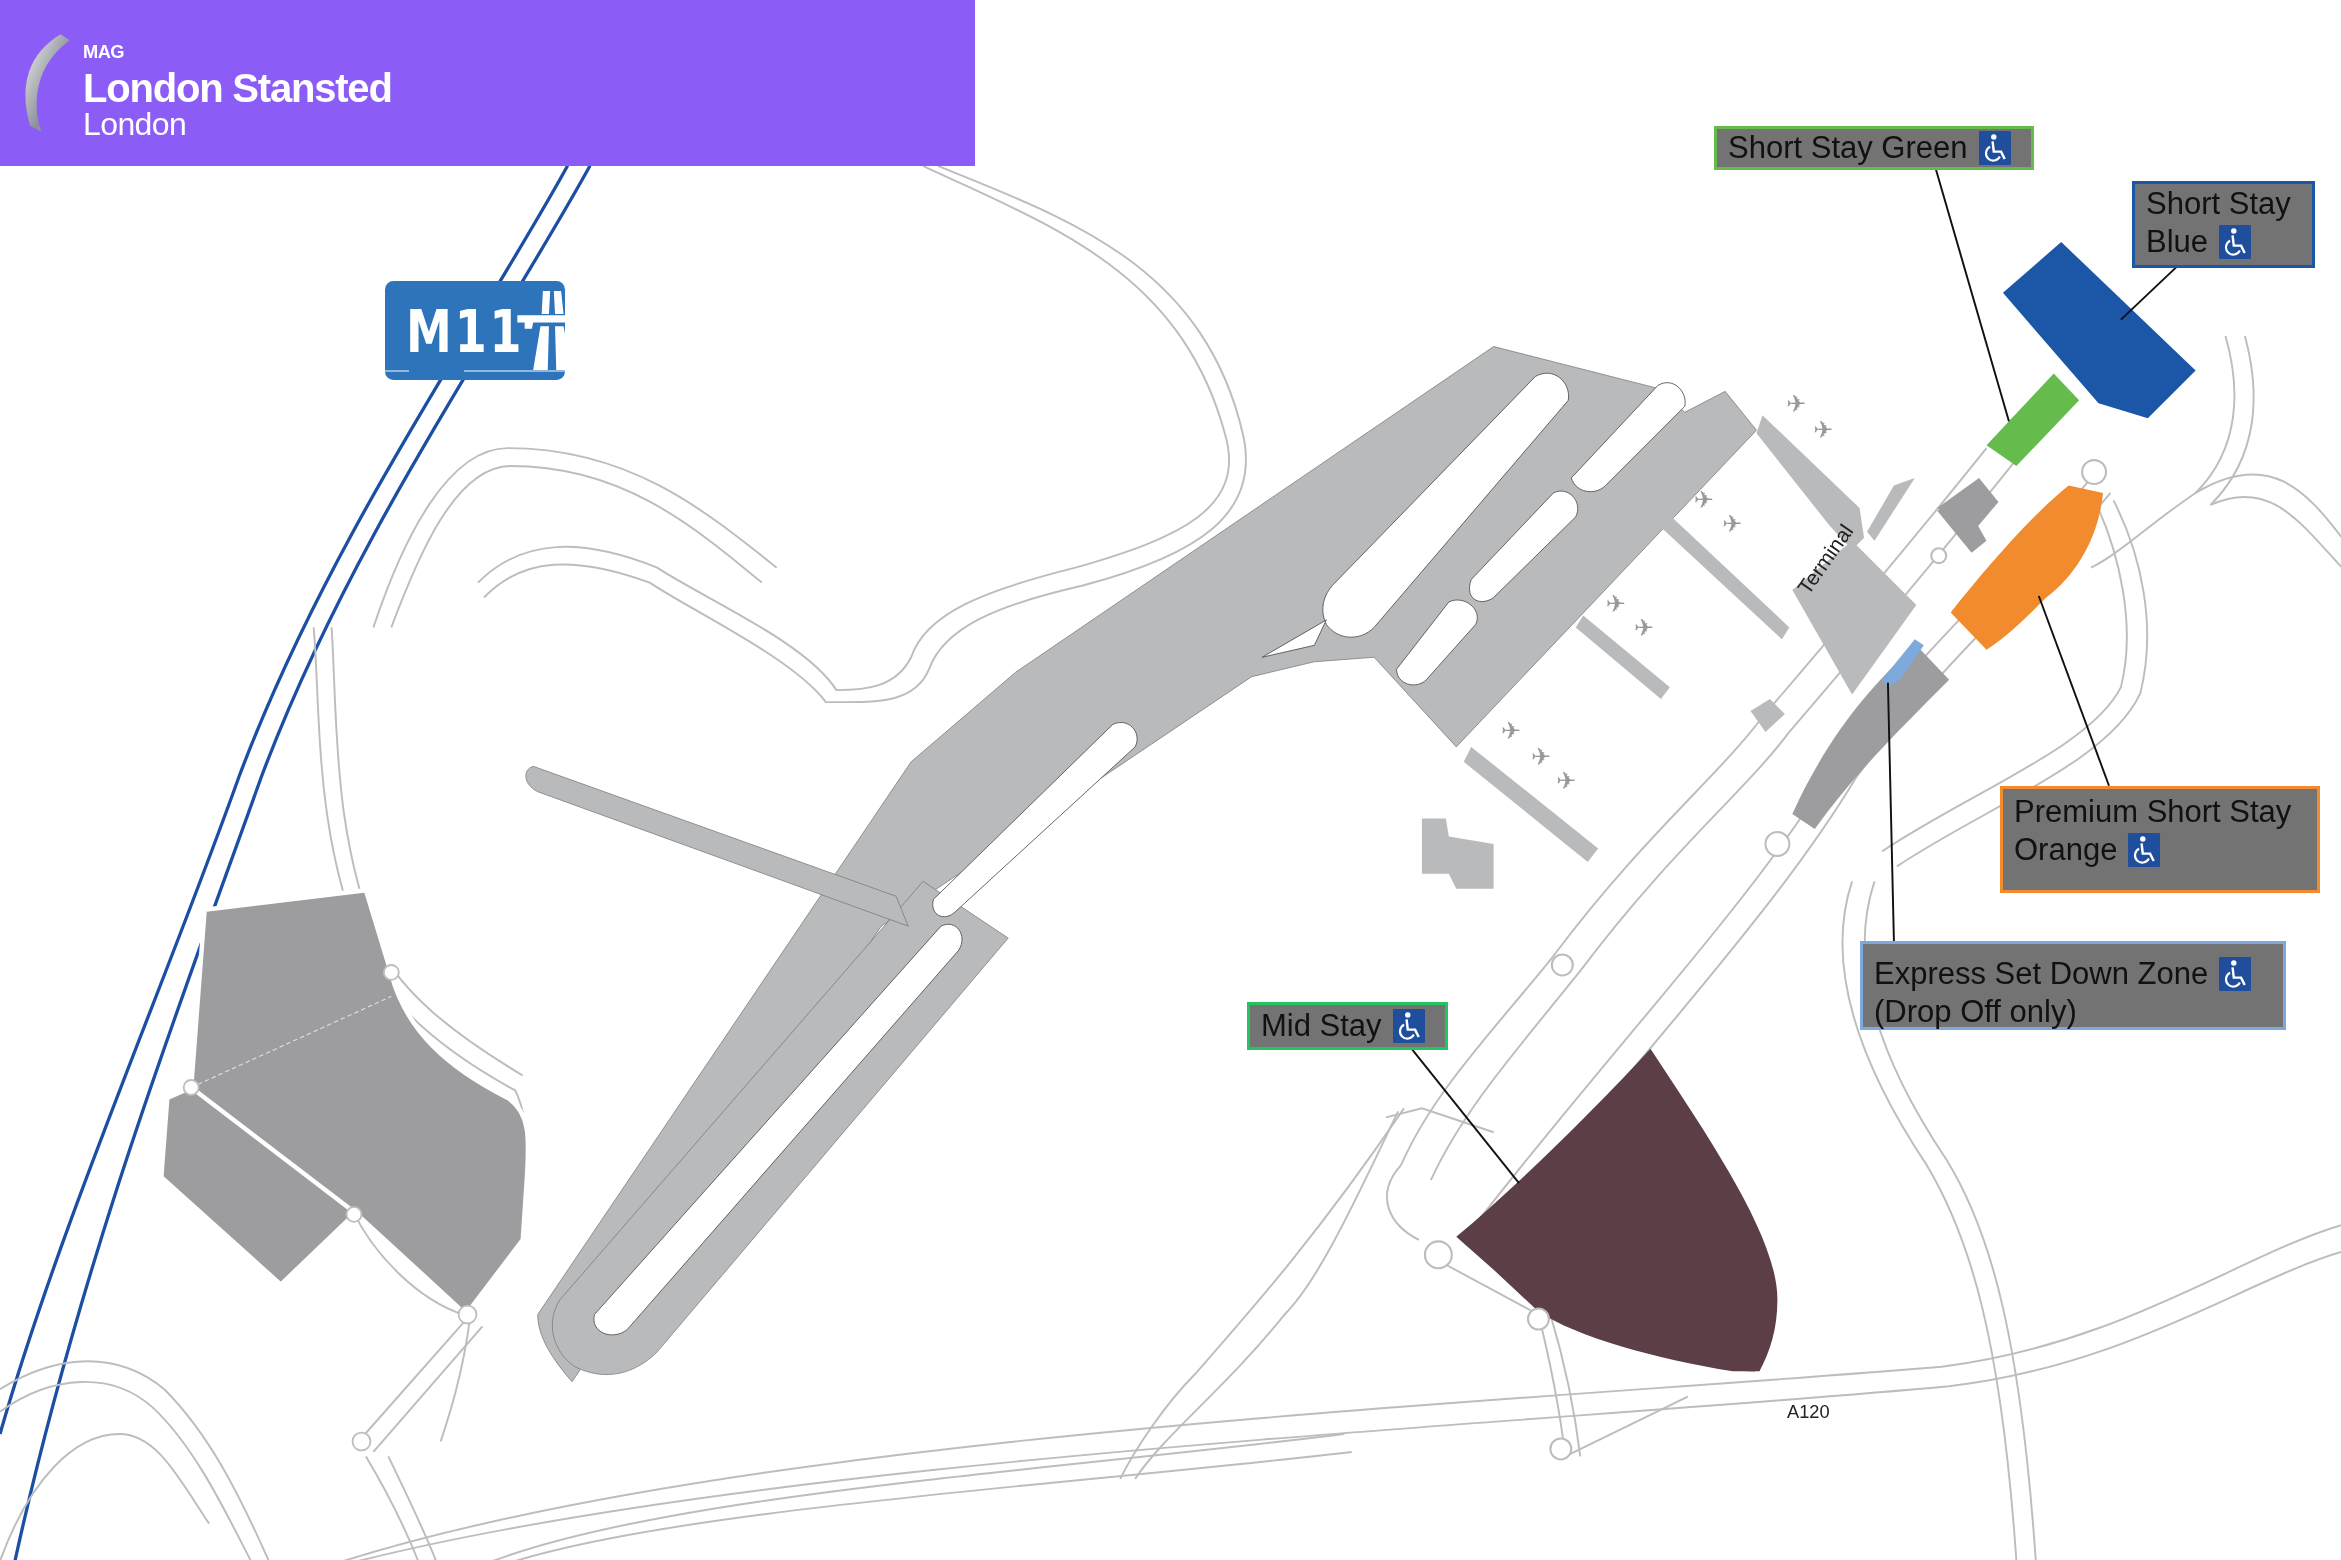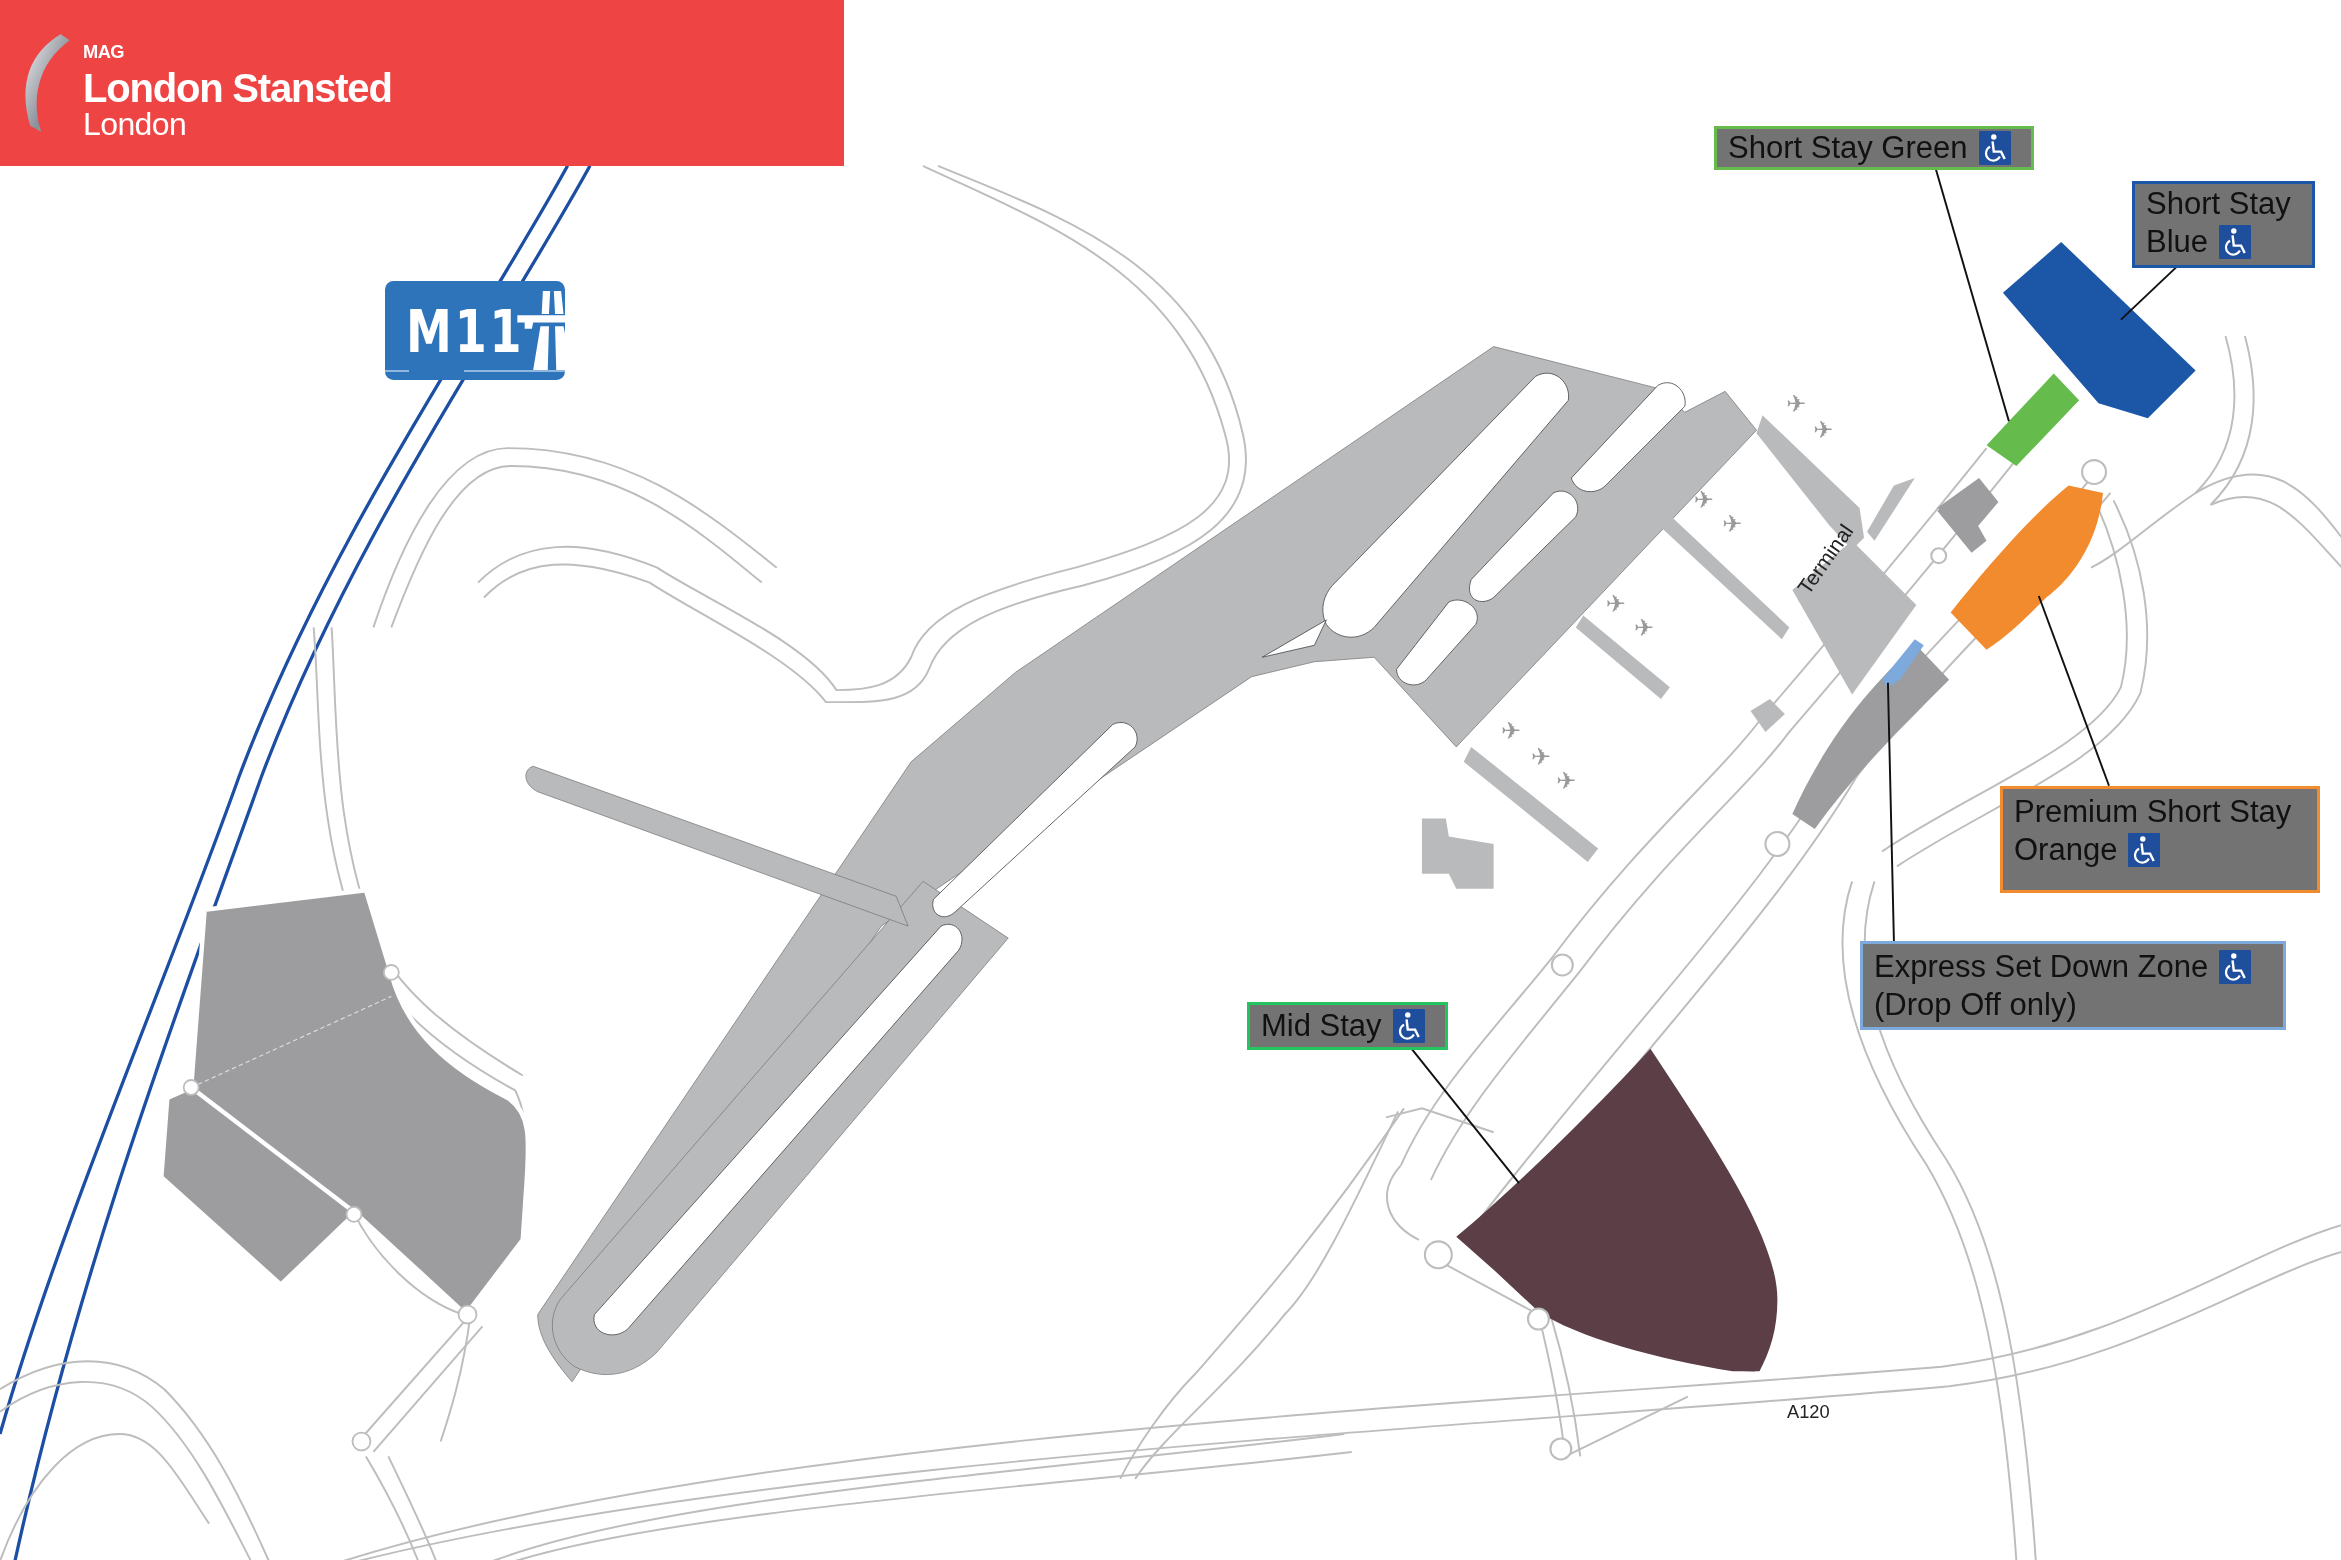--- a/index.html
+++ b/index.html
@@ -1,18 +1,18 @@
 <!DOCTYPE html>
 <html style="font-size:9.8px"><head>
 <meta charset="utf-8">
 <style>
   html, body { margin:0; padding:0; background:#ffffff; }
   body { width:2342px; height:1561px; position:relative; overflow:hidden; font-family:"Liberation Sans", sans-serif; }
   #map { position:absolute; left:0; top:0; width:2342px; height:1561px; }
-  .header { position:absolute; left:0; top:0; width:844px; height:166px; background:#ef4444; }
+  .header { position:absolute; left:0; top:0; width:975px; height:166px; background:#8b5cf6; }
   .logo-mark { position:absolute; left:18.3px; top:34px; width:67px; height:98px; }
   .logo-text { position:absolute; left:83px; top:43px; color:#fff; line-height:1; }
   .logo-mag { font-size:18.3px; font-weight:bold; letter-spacing:-0.6px; }
   .logo-name { font-size:40px; font-weight:bold; letter-spacing:-1.2px; margin-top:7px; }
   .logo-sub { font-size:32px; letter-spacing:-0.6px; margin-top:0px; }
   .title { position:absolute; left:381px; top:46px; color:#fff; font-size:60px; letter-spacing:2.4px; white-space:nowrap; font-family:"DejaVu Sans", sans-serif; font-weight:normal; }
   .label { position:absolute; background:#737373; box-sizing:border-box; color:#111; font-size:31px; line-height:38px; padding:2.4px 12.2px; }
   .label .line { display:flex; align-items:center; white-space:nowrap; }
   .wc { display:inline-block; width:32px; height:34px; background:#1f4f9c; margin-left:11px; position:relative; border-radius:1.2px; flex:none; }
   .wc svg { position:absolute; left:0; top:0; width:32px; height:34px; }
@@ -239,21 +239,21 @@
     <span class="wc">
       <svg viewBox="0 0 52 56">
           <circle cx="24" cy="10" r="4.5" fill="#fff"></circle>
           <path d="M22 17 L 24 34 L 36 34 L 42 46" stroke="#fff" stroke-width="4" fill="none"></path>
           <path d="M18 26 A 12 12 0 1 0 34 42" stroke="#fff" stroke-width="3.5" fill="none"></path>
         </svg>
     </span>
   </div>
 </div>
 
-<div class="label" style="left:1860px; top:941px; width:426px; height:89px; border:3px solid #7ea9dc; padding:4px 11px;">
+<div class="label" style="left:1860px; top:941px; width:426px; height:89px; border:3px solid #7ea9dc; padding:11px 11px;">
   <div class="line">
     <span>Express Set Down Zone</span>
     <span class="wc">
       <svg viewBox="0 0 52 56">
           <circle cx="24" cy="10" r="4.5" fill="#fff"></circle>
           <path d="M22 17 L 24 34 L 36 34 L 42 46" stroke="#fff" stroke-width="4" fill="none"></path>
           <path d="M18 26 A 12 12 0 1 0 34 42" stroke="#fff" stroke-width="3.5" fill="none"></path>
         </svg>
     </span>
   </div>

